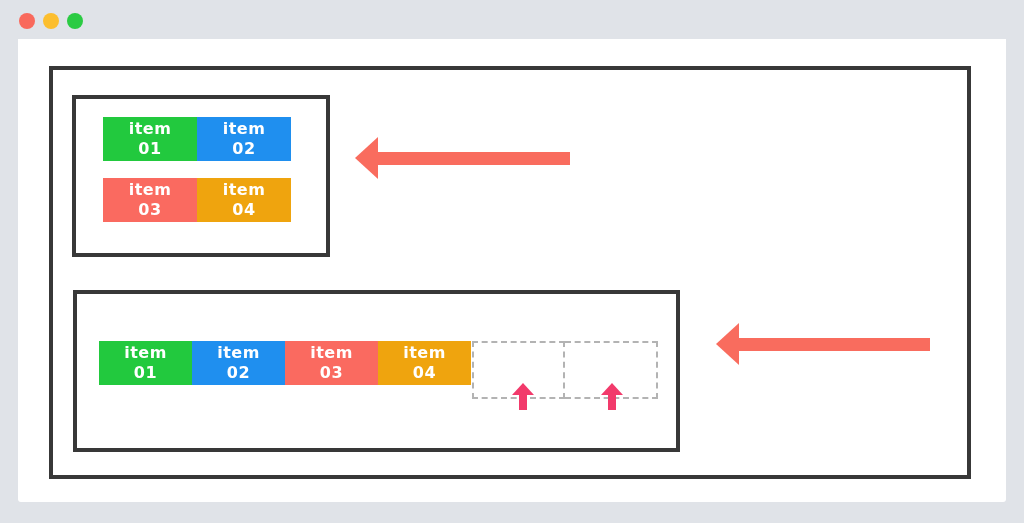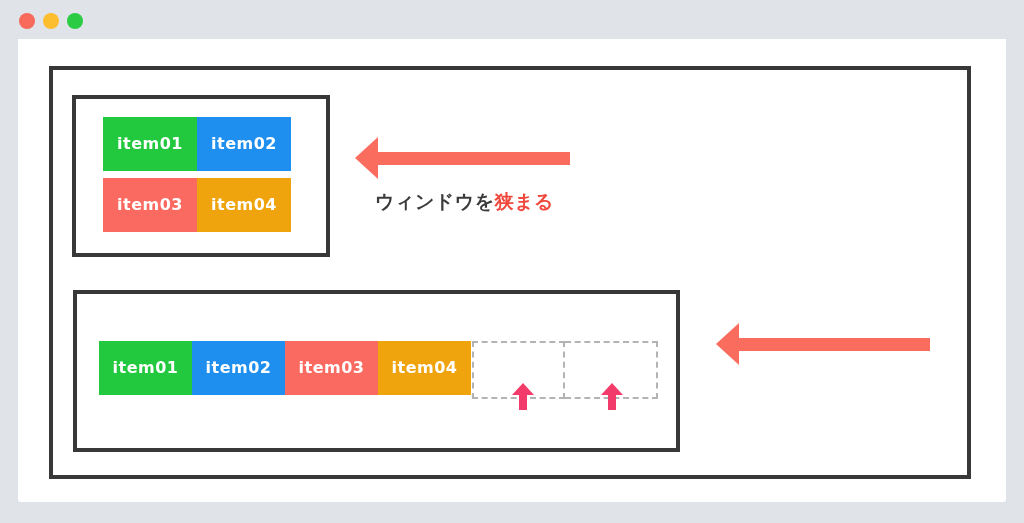--- a/index.html
+++ b/index.html
@@ -37,23 +37,23 @@
     background: #ffffff;
     border: 4px solid #383838;
     box-sizing: border-box;
   }
   .outer-frame { left: 49px; top: 66px; width: 922px; height: 413px; }
   .narrow-box  { left: 72px; top: 95px; width: 258px; height: 162px; }
   .wide-box    { left: 73px; top: 290px; width: 607px; height: 162px; }
   
   .item {
     position: absolute;
-    width: 93px; height: 54px;
+    width: 93px; height: 44px;
     display: flex;
-    flex-direction: row;
+    flex-direction: column;
     align-items: center;
     justify-content: center;
     color: #ffffff;
     font-size: 16px;
     font-weight: 700;
     line-height: 20px;
     letter-spacing: 0.5px;
   }
   .c-green  { background: #22c93e; }
   .c-blue   { background: #1f8fef; }
@@ -156,23 +156,20 @@
     <span>item</span>
     <span>03</span>
   </div>
   <div class="item c-orange n4">
     <span>item</span>
     <span>04</span>
   </div>
 
   <div class="h-arrow-head arrow-narrow-head"></div>
   <div class="h-arrow-body arrow-narrow-body"></div>
-  <div class="caption caption-narrow">
-    <span>ウィンドウを</span><span class="hl-red">狭まる</span>
-  </div>
 
   <div class="frame wide-box"></div>
   <div class="item c-green  w1">
     <span>item</span>
     <span>01</span>
   </div>
   <div class="item c-blue   w2">
     <span>item</span>
     <span>02</span>
   </div>

